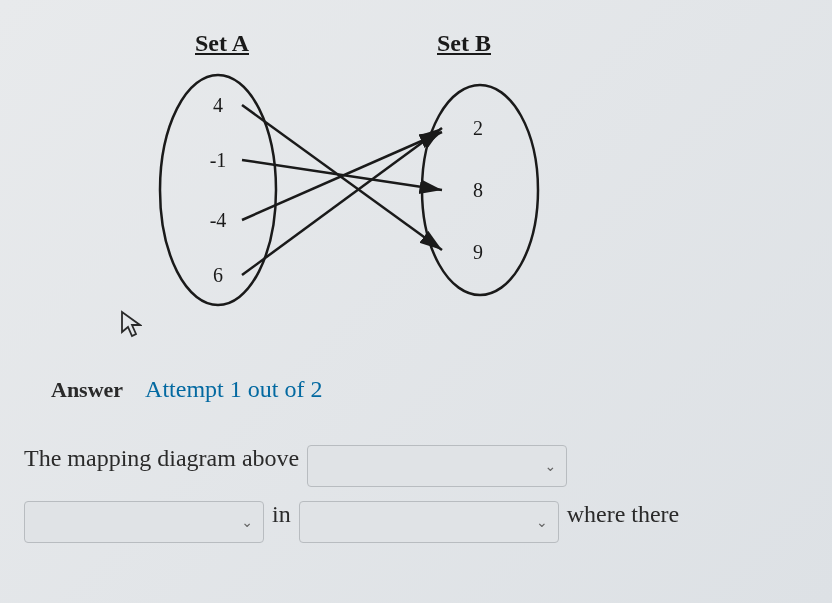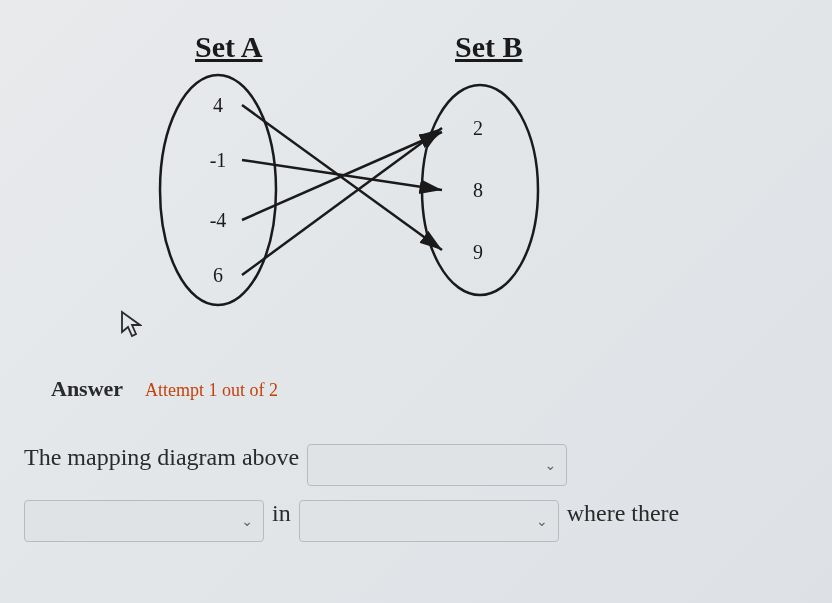--- a/index.html
+++ b/index.html
@@ -12,27 +12,27 @@
       position: relative;
       overflow: hidden;
     }
     .diagram-area {
       position: relative;
       width: 832px;
       height: 360px;
     }
     .set-label {
       position: absolute;
-      font-size: 30px;
+      font-size: 24px;
       font-weight: bold;
       text-decoration: underline;
       color: #1a1a1a;
     }
     .set-a-label { left: 195px; top: 30px; }
-    .set-b-label { left: 455px; top: 30px; }
+    .set-b-label { left: 437px; top: 30px; }
     .diagram-svg {
       position: absolute;
       left: 0;
       top: 0;
     }
     .num {
       position: absolute;
       font-size: 20px;
       color: #1a1a1a;
       text-align: center;
@@ -45,21 +45,21 @@
     }
     .answer-section {
       padding: 16px 24px 0 24px;
     }
     .answer-header {
       font-size: 22px;
       color: #2a2a2a;
       margin-bottom: 42px;
     }
     .answer-bold { font-weight: bold; margin-left: 27px; }
-    .answer-light { color: #c2410c; font-size: 18px; font-weight: normal; }
+    .answer-light { color: #0369a1; font-size: 24px; font-weight: normal; }
     .sentence-row {
       display: flex;
       align-items: flex-start;
       gap: 8px;
       font-size: 24px;
       color: #2a2a2a;
       margin-bottom: 14px;
       flex-wrap: nowrap;
     }
     .dropdown {

